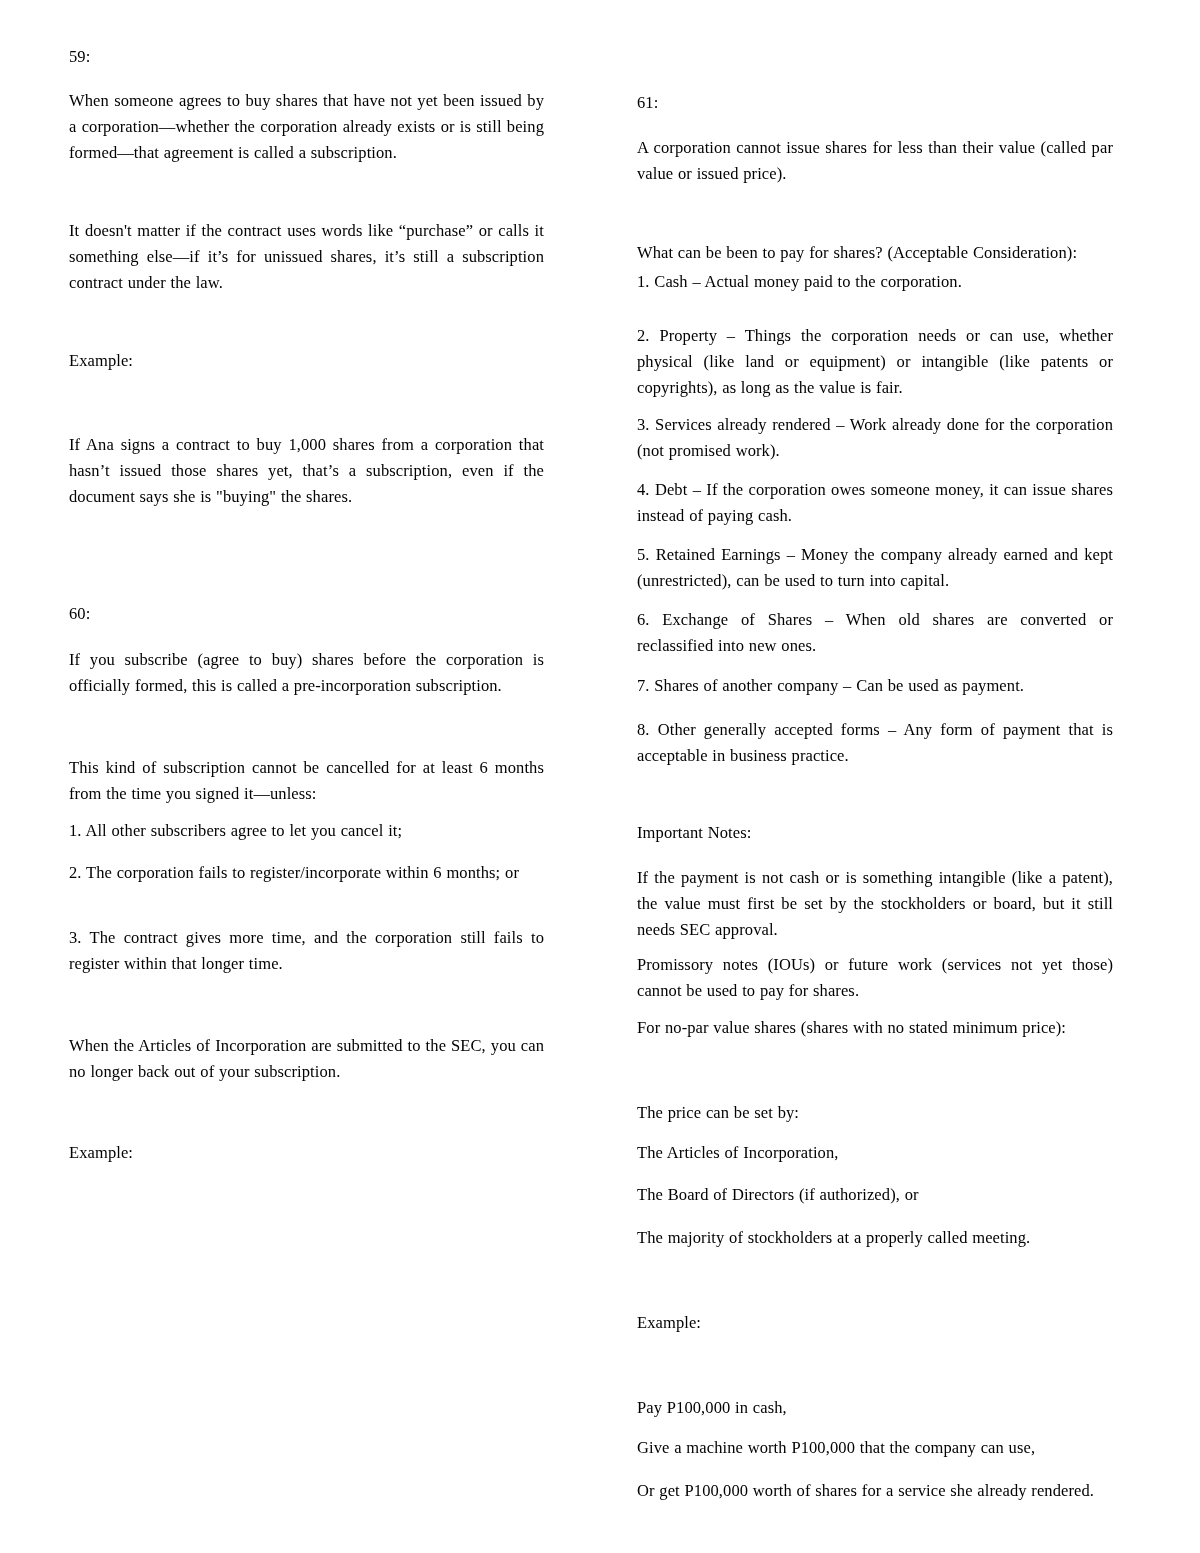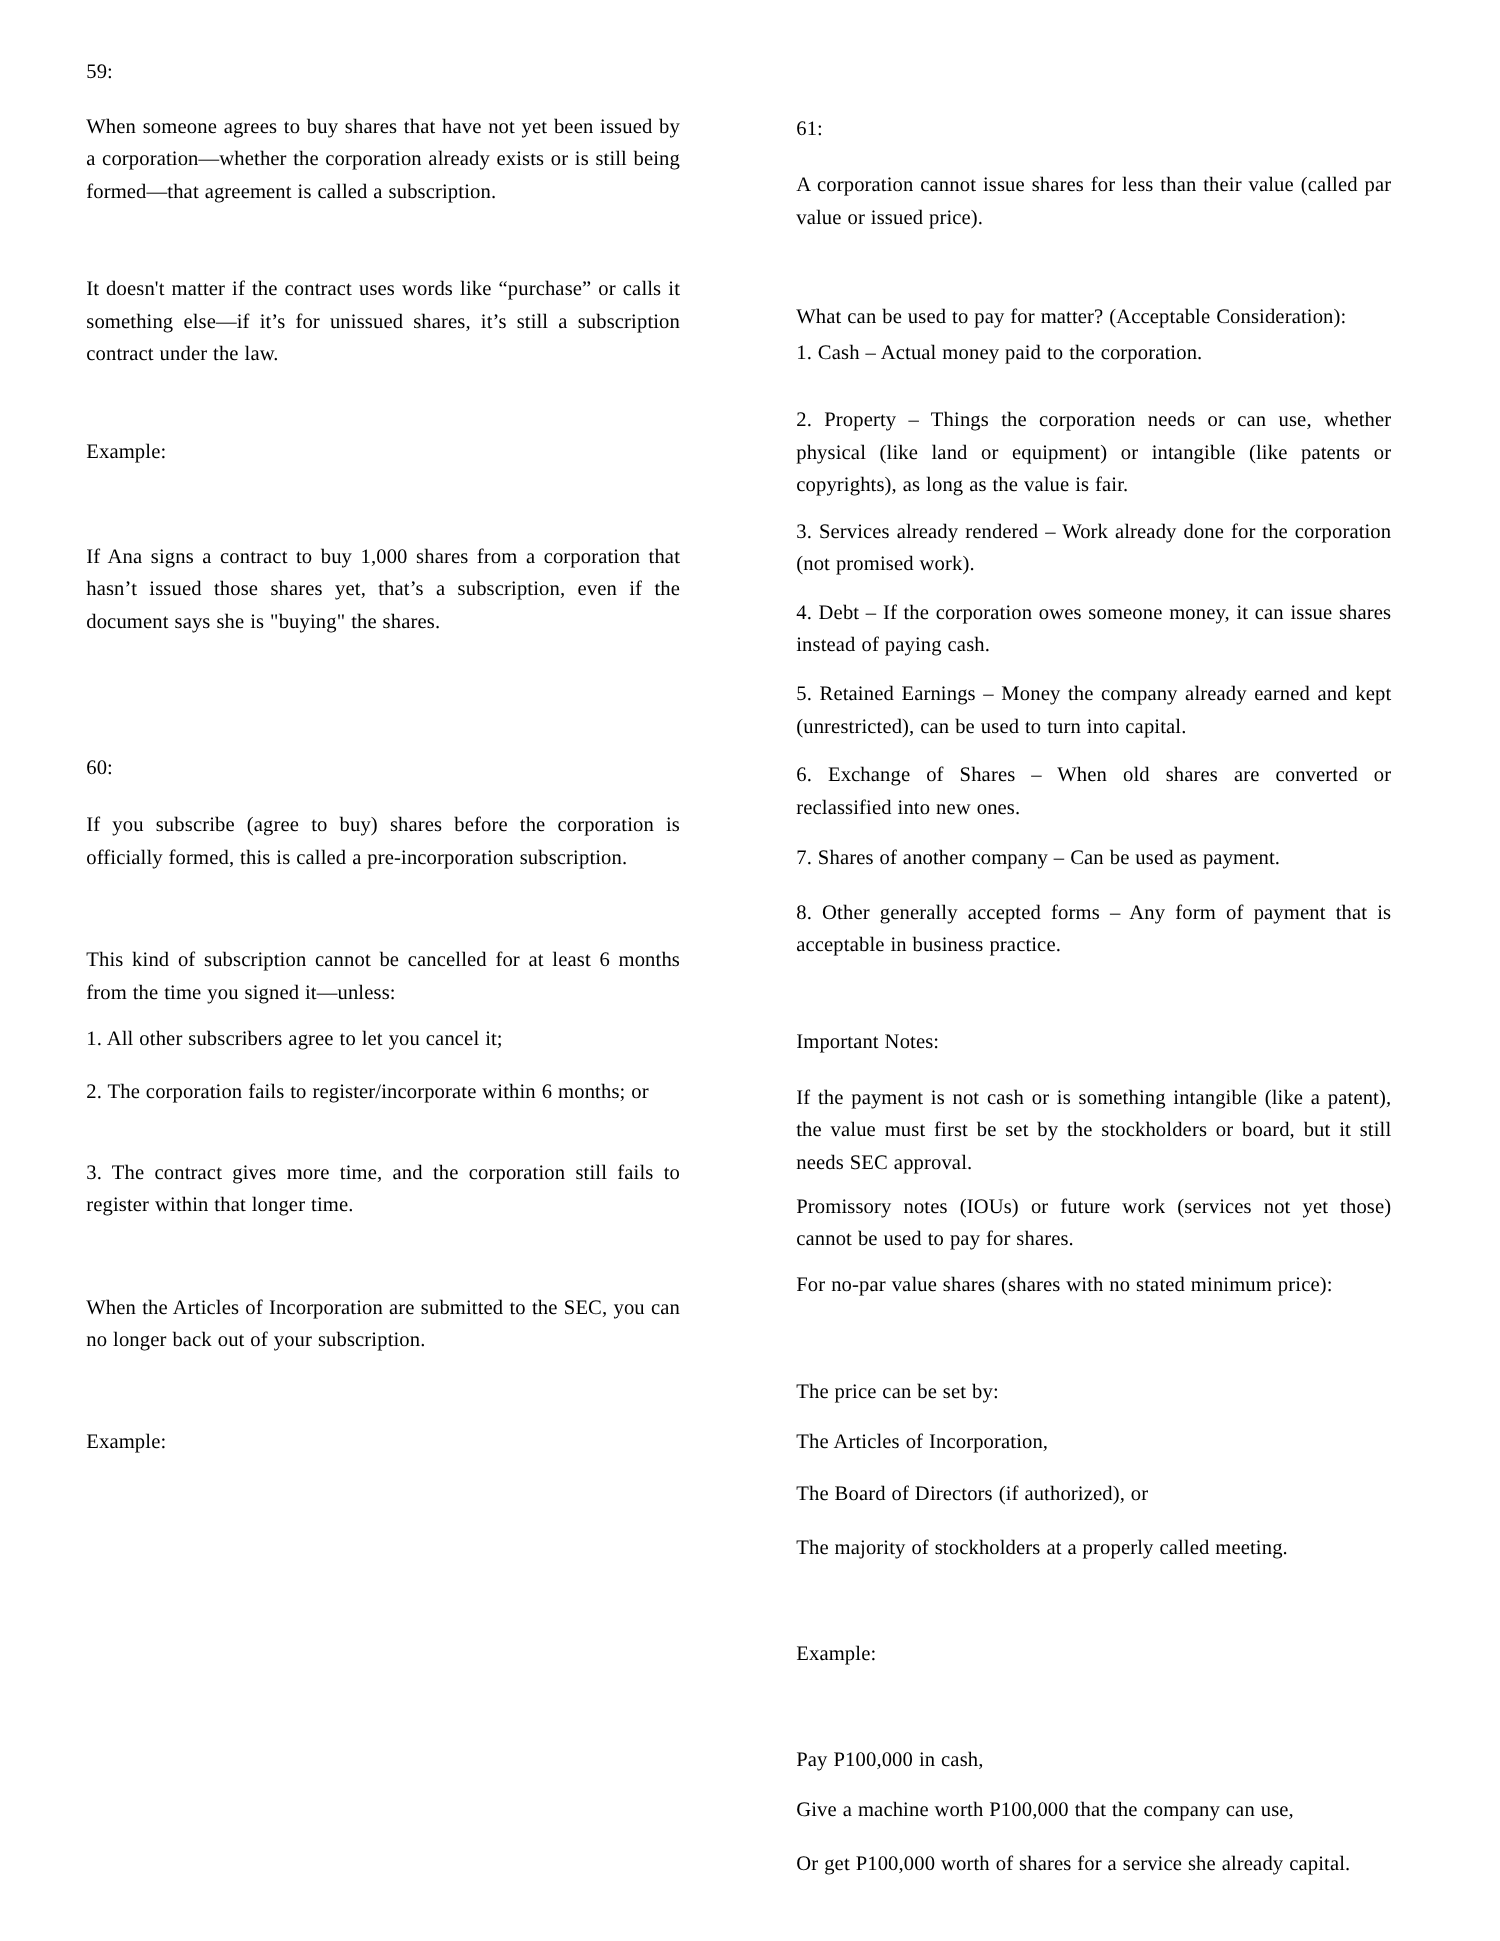--- a/index.html
+++ b/index.html
@@ -56,36 +56,36 @@
     <p style="top:818px">1. All other subscribers agree to let you cancel it;</p>
     <p style="top:860px">2. The corporation fails to register/incorporate within 6 months; or</p>
     <p style="top:925px">3. The contract gives more time, and the corporation still fails to register within that longer time.</p>
     <p style="top:1033px">When the Articles of Incorporation are submitted to the SEC, you can no longer back out of your subscription.</p>
     <p class="single" style="top:1140px">Example:</p>
   </div>
 
   <div class="col" id="col-right">
     <p class="single" style="top:90px">61:</p>
     <p style="top:135px">A corporation cannot issue shares for less than their value (called par value or issued price).</p>
-    <p style="top:240px">What can be used to pay for matter? (Acceptable Consideration):</p>
+    <p style="top:240px">What can be been to pay for shares? (Acceptable Consideration):</p>
     <p style="top:269px">1. Cash – Actual money paid to the corporation.</p>
     <p style="top:323px">2. Property – Things the corporation needs or can use, whether physical (like land or equipment) or intangible (like patents or copyrights), as long as the value is fair.</p>
     <p style="top:412px">3. Services already rendered – Work already done for the corporation (not promised work).</p>
     <p style="top:477px">4. Debt – If the corporation owes someone money, it can issue shares instead of paying cash.</p>
     <p style="top:542px">5. Retained Earnings – Money the company already earned and kept (unrestricted), can be used to turn into capital.</p>
     <p style="top:607px">6. Exchange of Shares – When old shares are converted or reclassified into new ones.</p>
     <p style="top:673px">7. Shares of another company – Can be used as payment.</p>
     <p style="top:717px">8. Other generally accepted forms – Any form of payment that is acceptable in business practice.</p>
     <p class="single" style="top:820px">Important Notes:</p>
     <p style="top:865px">If the payment is not cash or is something intangible (like a patent), the value must first be set by the stockholders or board, but it still needs SEC approval.</p>
     <p style="top:952px">Promissory notes (IOUs) or future work (services not yet those) cannot be used to pay for shares.</p>
     <p style="top:1015px">For no-par value shares (shares with no stated minimum price):</p>
     <p class="single" style="top:1100px">The price can be set by:</p>
     <p class="single" style="top:1140px">The Articles of Incorporation,</p>
     <p class="single" style="top:1182px">The Board of Directors (if authorized), or</p>
     <p class="single" style="top:1225px">The majority of stockholders at a properly called meeting.</p>
     <p class="single" style="top:1310px">Example:</p>
     <p class="single" style="top:1395px">Pay P100,000 in cash,</p>
     <p class="single" style="top:1435px">Give a machine worth P100,000 that the company can use,</p>
-    <p class="single" style="top:1478px">Or get P100,000 worth of shares for a service she already capital.</p>
+    <p class="single" style="top:1478px">Or get P100,000 worth of shares for a service she already rendered.</p>
   </div>
 
 </div>
 
 </body></html>

